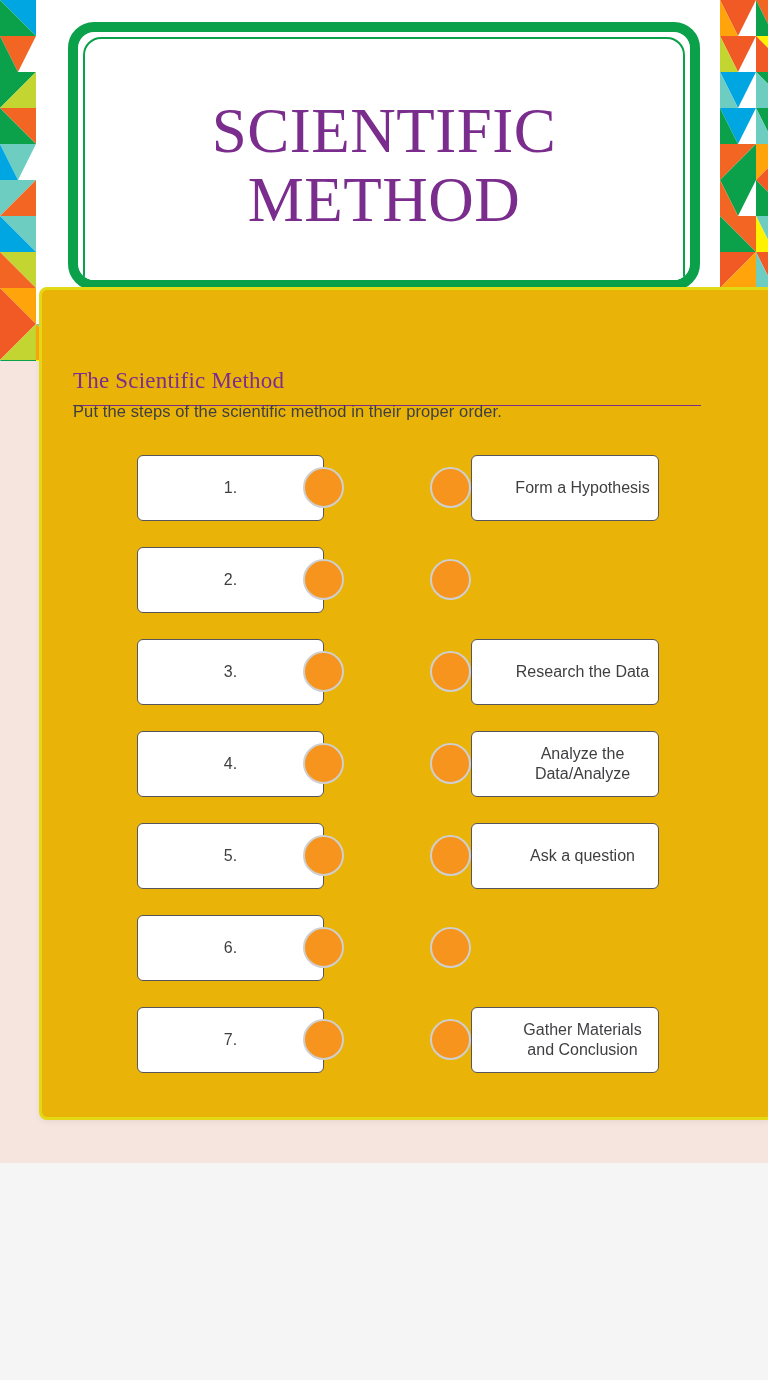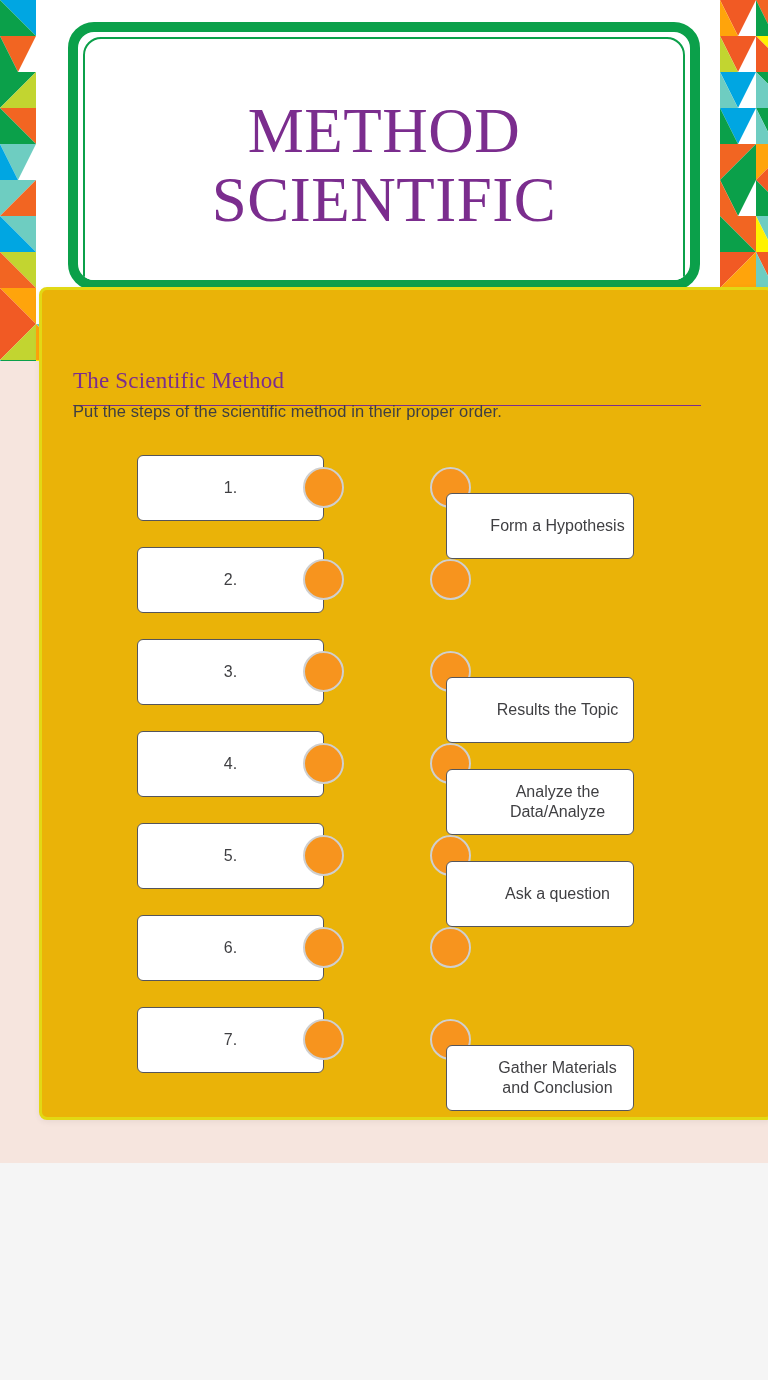--- a/index.html
+++ b/index.html
@@ -127,21 +127,21 @@
     display: flex;
     align-items: center;
     justify-content: center;
     text-align: center;
     font-size: 16px;
     line-height: 1.28;
     color: #3f3f42;
     padding: 0 8px;
   }
   .box.left  { left: 95px;  width: 187px; }
-  .box.right { left: 404px; width: 188px; padding-left: 43px; margin-top: 38px; }
+  .box.right { left: 429px; width: 188px; padding-left: 43px; }
 
   .dot {
     position: absolute;
     top: 12px;
     width: 41px;
     height: 41px;
     border-radius: 50%;
     background: #f7941e;
     border: 2px solid #cfcfcf;
   }
@@ -301,22 +301,22 @@
         <polygon points="720,360 756,360 738,396" fill="#0ba04a"></polygon>
         <polygon points="720,360 738,396 720,396" fill="#fff200"></polygon>
         <polygon points="756,360 792,360 792,396" fill="#ffa40b"></polygon>
         <polygon points="756,360 792,396 756,396" fill="#00a6e2"></polygon>
       </svg>
   </div>
 
   <div class="title-card">
     <div class="title-card-inner">
       <div class="title-text">
+        <div>SCIENTIFIC</div>
         <div>METHOD</div>
-        <div>SCIENTIFIC</div>
       </div>
     </div>
   </div>
 
   <div class="worksheet">
     <div class="ws-heading">The Scientific Method</div>
     <div class="ws-rule"></div>
     <div class="ws-instruction">Put the steps of the scientific method in their proper order.</div>
     <div class="rows" id="rows">
         <div class="row">
@@ -333,21 +333,21 @@
           </div>
           <div class="dot left"></div>
           <div class="dot right"></div>
         </div>
         <div class="row">
           <div class="box left">
             <span class="num">3.</span>
           </div>
           <div class="dot left"></div>
           <div class="dot right"></div>
-          <div class="box right">Results the Topic</div>
+          <div class="box right">Research the Data</div>
         </div>
         <div class="row">
           <div class="box left">
             <span class="num">4.</span>
           </div>
           <div class="dot left"></div>
           <div class="dot right"></div>
           <div class="box right">Analyze the Data/Analyze</div>
         </div>
         <div class="row">

